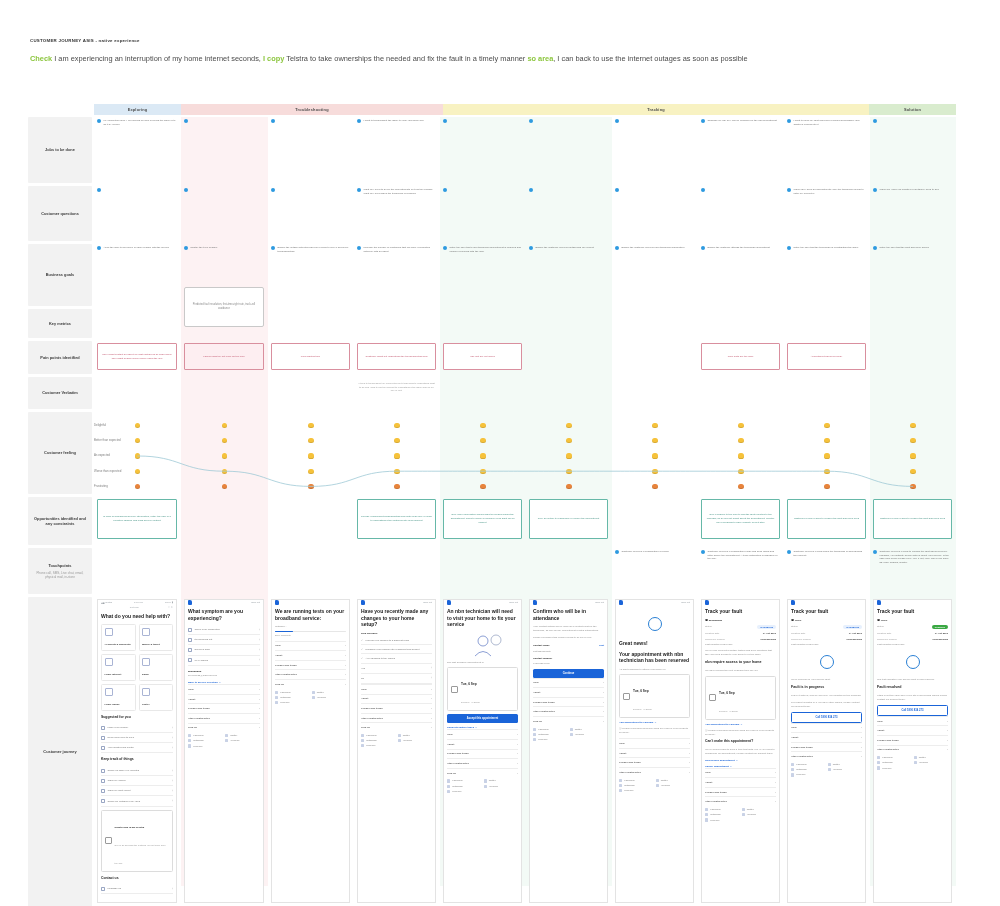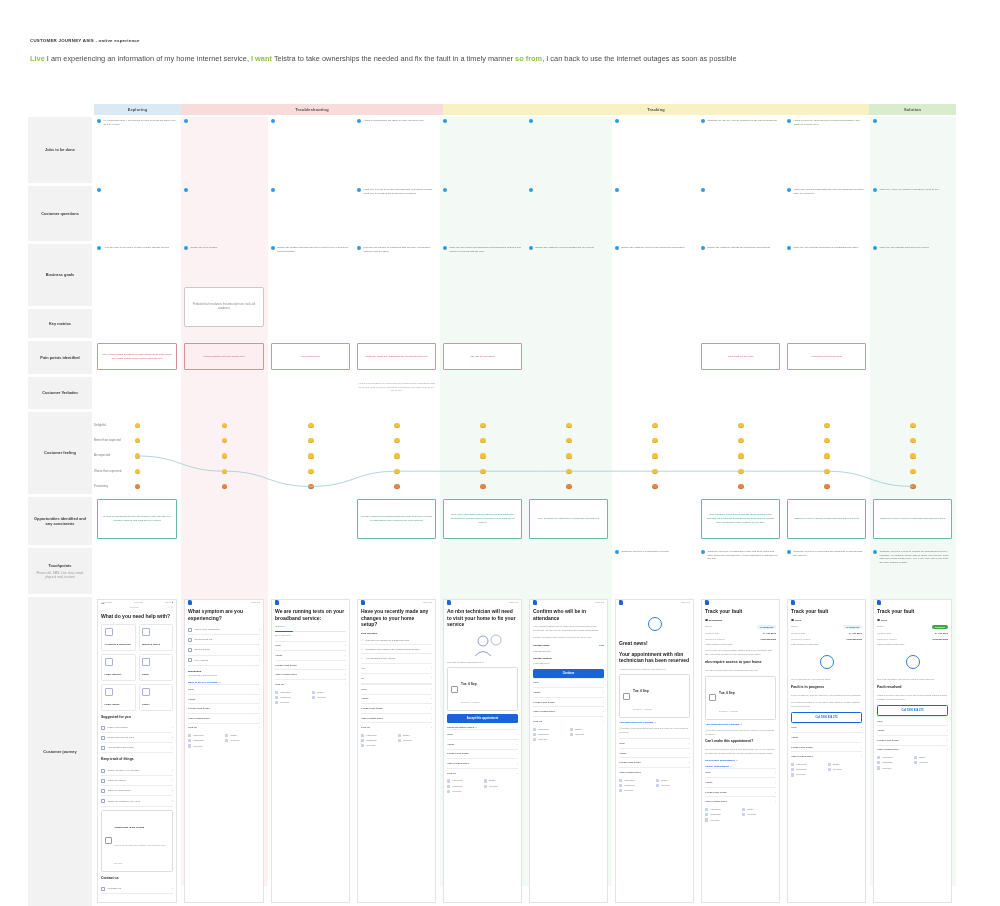--- a/index.html
+++ b/index.html
@@ -107,21 +107,21 @@
   .progress { height:1.4px; background:#e6e6e6; border-radius:1px; margin:2px 0 1.5px; }
   .progress > i { display:block; height:100%; background:#1a64d8; border-radius:1px; }
   .check { width:14px; height:14px; border-radius:50%; border:1.2px solid #2a7fd4; }
 </style>
 </head>
 <body>
 
 <div id="hdr">
   <div class="kicker">CUSTOMER JOURNEY ASIS - native experience</div>
   <div class="statement">
-    <span class="hl">Live</span><span> I am experiencing an information of my home internet service, </span><span class="hl">I want</span><span> Telstra to take ownerships the needed and fix the fault in a timely manner </span><span class="hl">so from</span><span>, I can back to use the internet outages as soon as possible</span>
+    <span class="hl">Check</span><span> I am experiencing an interruption of my home internet seconds, </span><span class="hl">I copy</span><span> Telstra to take ownerships the needed and fix the fault in a timely manner </span><span class="hl">so area</span><span>, I can back to use the internet outages as soon as possible</span>
   </div>
 </div>
 
 <div id="board">
   <div id="phases">
       <div class="phase" style="width: 87px; background: rgb(219, 233, 245);">Exploring</div>
       <div class="phase" style="width: 262px; background: rgb(247, 220, 219);">Troubleshooting</div>
       <div class="phase" style="width: 426px; background: rgb(248, 242, 194);">Tracking</div>
       <div class="phase" style="width: 87px; background: rgb(217, 236, 206);">Solution</div>
     </div>

